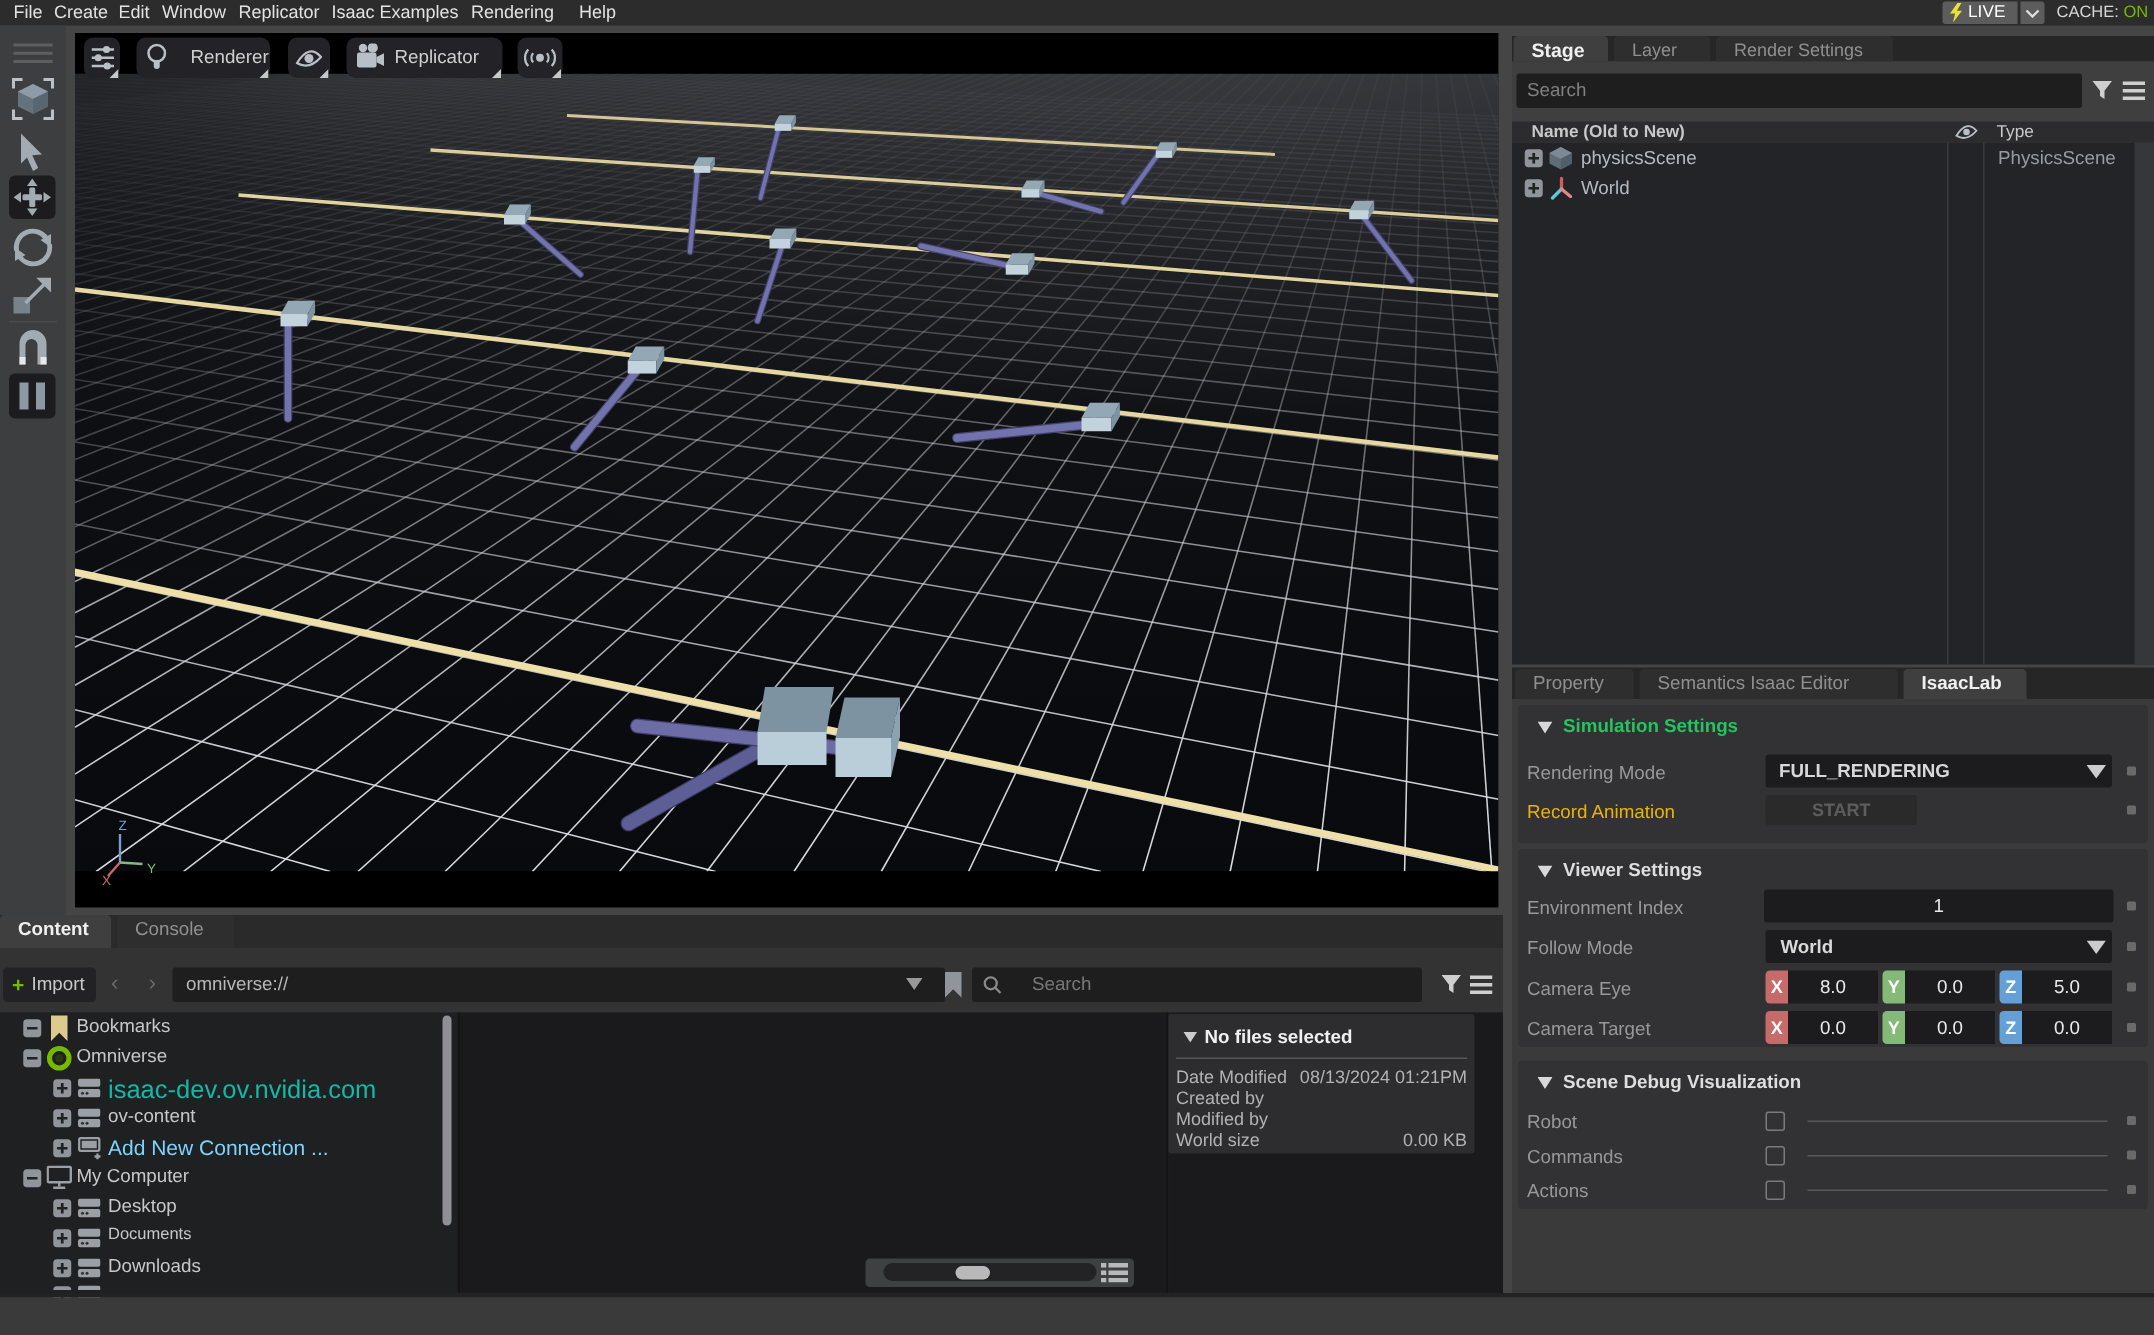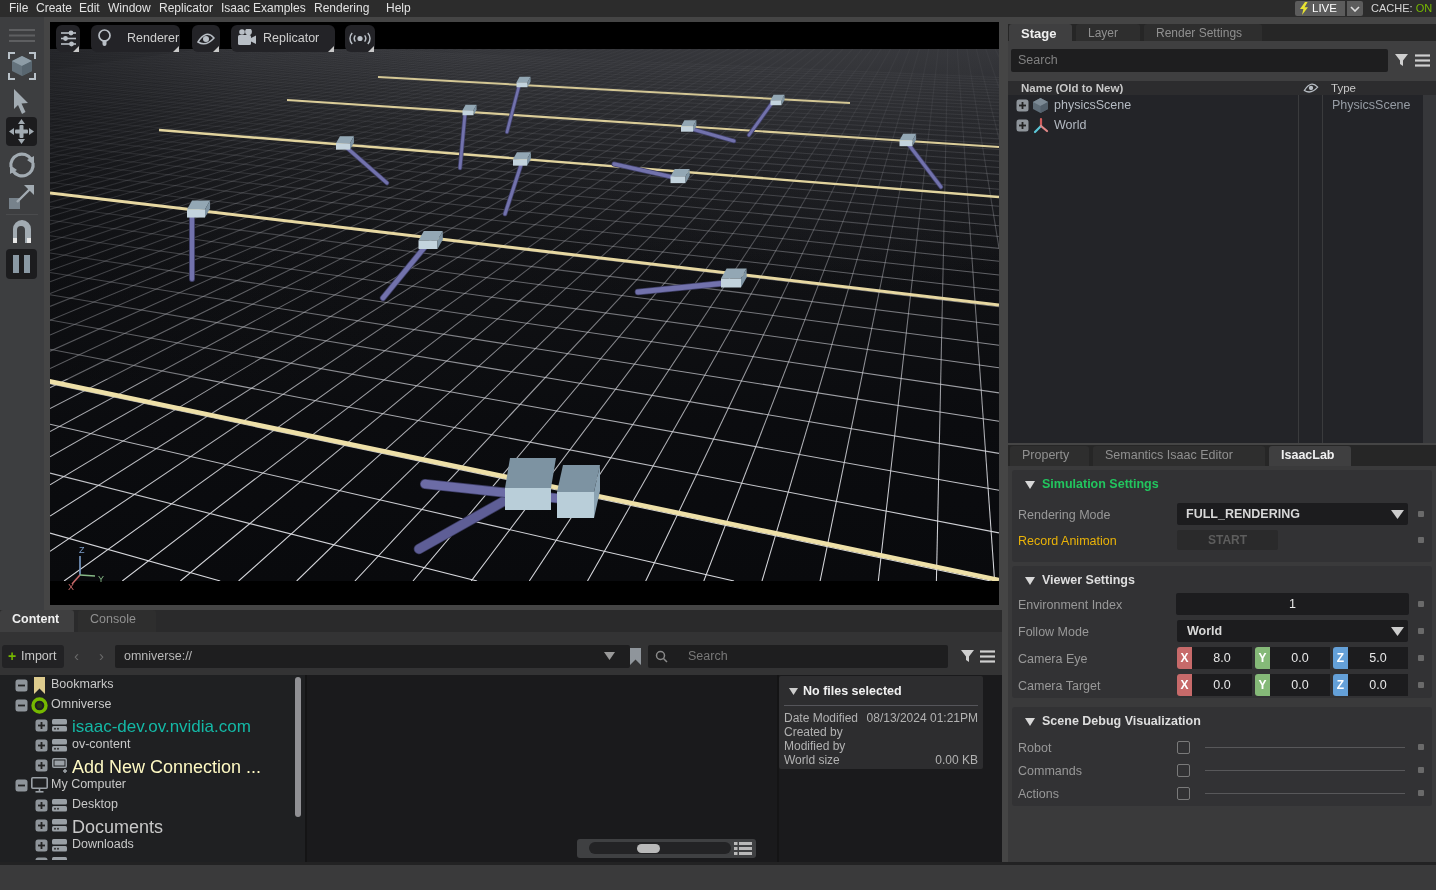--- a/index.html
+++ b/index.html
@@ -678,21 +678,21 @@
     <rect x="0.5" y="0.5" width="12" height="12" rx="2.5" fill="#8f959b"></rect>
     <line x1="3" y1="6.5" x2="10" y2="6.5" stroke="#222" stroke-width="1.8"></line>
     <line x1="6.5" y1="3" x2="6.5" y2="10" stroke="#222" stroke-width="1.8"></line>
   </svg>
 <svg class="ab" style="left:52px;top:758px" width="17" height="15" viewBox="0 0 17 15">
     <rect x="0.8" y="0.8" width="13.4" height="8.4" rx="1" fill="none" stroke="#9aa0a6" stroke-width="1.5"></rect>
     <rect x="2.5" y="2.5" width="10" height="5" fill="#9aa0a6"></rect>
     <line x1="13" y1="11" x2="13" y2="15" stroke="#9aa0a6" stroke-width="1.6"></line>
     <line x1="11" y1="13" x2="15" y2="13" stroke="#9aa0a6" stroke-width="1.6"></line>
   </svg>
-<div class="tx" style="left:72px;top:757px;font-size:18px;color:#fef9c3">Add New Connection ...</div>
+<div class="tx" style="left:72px;top:757px;font-size:14px;color:#7dd3fc">Add New Connection ...</div>
 <svg class="ab" style="left:15px;top:779px" width="13" height="13" viewBox="0 0 13 13">
     <rect x="0.5" y="0.5" width="12" height="12" rx="2.5" fill="#8f959b"></rect>
     <line x1="3" y1="6.5" x2="10" y2="6.5" stroke="#222" stroke-width="1.8"></line>
   </svg>
 <svg class="ab" style="left:31px;top:777px" width="17" height="16" viewBox="0 0 17 16">
     <rect x="0.8" y="0.8" width="15.4" height="10.4" rx="1" fill="none" stroke="#9aa0a6" stroke-width="1.6"></rect>
     <line x1="8.5" y1="11" x2="8.5" y2="14" stroke="#9aa0a6" stroke-width="1.6"></line>
     <line x1="4.5" y1="14.8" x2="12.5" y2="14.8" stroke="#9aa0a6" stroke-width="1.6"></line>
   </svg>
 <div class="tx" style="left:51px;top:777px;font-size:12.5px;color:#c8c8c8">My Computer</div>
@@ -712,21 +712,21 @@
     <rect x="0.5" y="0.5" width="12" height="12" rx="2.5" fill="#8f959b"></rect>
     <line x1="3" y1="6.5" x2="10" y2="6.5" stroke="#222" stroke-width="1.8"></line>
     <line x1="6.5" y1="3" x2="6.5" y2="10" stroke="#222" stroke-width="1.8"></line>
   </svg>
 <svg class="ab" style="left:52px;top:819px" width="15" height="13" viewBox="0 0 15 13">
     <rect x="0" y="0" width="15" height="5.5" rx="1.5" fill="#9aa0a6"></rect>
     <rect x="0" y="7" width="15" height="5.5" rx="1.5" fill="#9aa0a6"></rect>
     <circle cx="3" cy="9.8" r="1" fill="#333"></circle>
     <circle cx="6" cy="9.8" r="1" fill="#333"></circle>
   </svg>
-<div class="tx" style="left:72px;top:817px;font-size:18px;color:#c8c8c8">Documents</div>
+<div class="tx" style="left:72px;top:817px;font-size:11px;color:#c8c8c8">Documents</div>
 <svg class="ab" style="left:35px;top:839px" width="13" height="13" viewBox="0 0 13 13">
     <rect x="0.5" y="0.5" width="12" height="12" rx="2.5" fill="#8f959b"></rect>
     <line x1="3" y1="6.5" x2="10" y2="6.5" stroke="#222" stroke-width="1.8"></line>
     <line x1="6.5" y1="3" x2="6.5" y2="10" stroke="#222" stroke-width="1.8"></line>
   </svg>
 <svg class="ab" style="left:52px;top:839px" width="15" height="13" viewBox="0 0 15 13">
     <rect x="0" y="0" width="15" height="5.5" rx="1.5" fill="#9aa0a6"></rect>
     <rect x="0" y="7" width="15" height="5.5" rx="1.5" fill="#9aa0a6"></rect>
     <circle cx="3" cy="9.8" r="1" fill="#333"></circle>
     <circle cx="6" cy="9.8" r="1" fill="#333"></circle>

